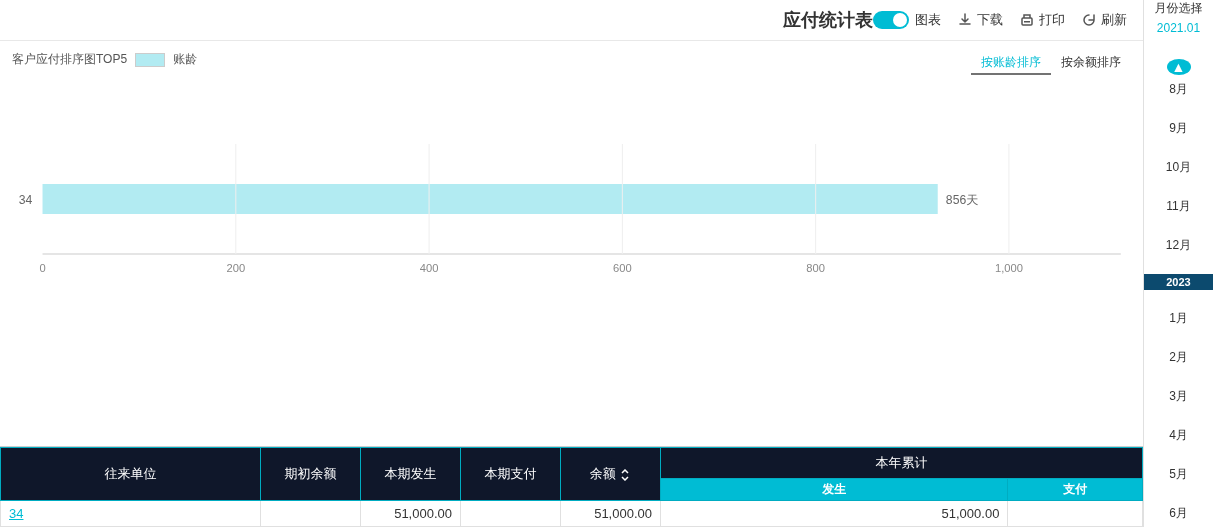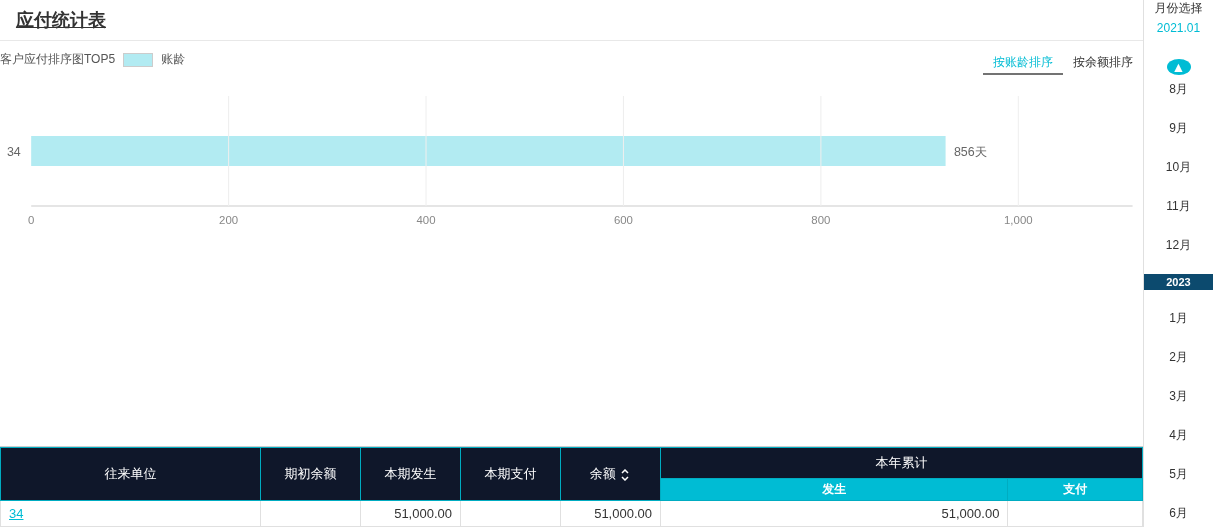--- a/index.html
+++ b/index.html
@@ -1,30 +1,30 @@
 <!DOCTYPE html>
 <html><head>
   <meta charset="utf-8">
   <style>
     * { margin: 0; padding: 0; box-sizing: border-box; }
     body { font-family: 'Microsoft YaHei', Arial, sans-serif; font-size: 13px; background: #fff; color: #333; width: 1213px; height: 527px; overflow: hidden; display: flex; }
 
     .main-content { flex: 1; display: flex; flex-direction: column; overflow: hidden; }
 
     
-    .header { display: flex; align-items: center; justify-content: flex-start; padding: 8px 16px; border-bottom: 1px solid #e8e8e8; background: #fff; text-decoration: underline; }
+    .header { display: flex; align-items: center; justify-content: flex-end; padding: 8px 16px; border-bottom: 1px solid #e8e8e8; background: #fff; }
     .header-title { font-size: 18px; font-weight: bold; color: #333; }
     .header-actions { display: flex; align-items: center; gap: 16px; }
     .toggle-group { display: flex; align-items: center; gap: 6px; }
     .toggle-switch { width: 36px; height: 18px; background: #00bcd4; border-radius: 9px; position: relative; cursor: pointer; }
     .toggle-switch::after { content: ''; position: absolute; width: 14px; height: 14px; background: #fff; border-radius: 50%; top: 2px; right: 2px; }
     .action-btn { display: flex; align-items: center; gap: 4px; cursor: pointer; color: #333; font-size: 13px; }
 
     
-    .chart-area { padding: 10px 0; flex: 1; display: flex; flex-direction: column; }
+    .chart-area { padding: 10px 12px; flex: 1; display: flex; flex-direction: column; gap: 48px; }
     .chart-legend { display: flex; align-items: center; gap: 8px; margin-bottom: 8px; font-size: 12px; color: #555; }
     .legend-box { width: 30px; height: 14px; background: #b2ebf2; border: 1px solid #ccc; }
     .sort-tabs { display: flex; gap: 0; margin-left: auto; }
     .sort-tab { padding: 2px 10px; border-bottom: 2px solid transparent; cursor: pointer; font-size: 12px; color: #333; }
     .sort-tab.active { border-bottom: 2px solid #737373; color: #00bcd4; }
     .chart-legend-row { display: flex; align-items: center; justify-content: space-between; }
 
     
     .chart-wrapper { flex: 1; position: relative; }
 
@@ -52,20 +52,46 @@
     .month-item.year-label { background: #0c4a6e; color: #fff; font-weight: bold; padding: 2px 4px; font-size: 11px; }
     .arrow-btn-down { width: 24px; height: 24px; background: #00bcd4; border-radius: 50%; display: flex; align-items: center; justify-content: center; cursor: pointer; color: #fff; font-size: 14px; margin-top: 4px; }
   </style>
 </head>
 <body>
 
 <div class="main-content">
 
   <div class="header">
     <span class="header-title">应付统计表</span>
+    <div class="header-actions">
+      <div class="toggle-group">
+        <div class="toggle-switch"></div>
+        <span>图表</span>
+      </div>
+      <div class="action-btn">
+        <svg width="16" height="16" viewBox="0 0 16 16">
+            <path d="M8 2v8M5 7l3 3 3-3M3 12h10" stroke="#555" stroke-width="1.5" fill="none" stroke-linecap="round"></path>
+          </svg>
+        <span>下载</span>
+      </div>
+      <div class="action-btn">
+        <svg width="16" height="16" viewBox="0 0 16 16">
+            <rect x="3" y="6" width="10" height="7" rx="1" stroke="#555" stroke-width="1.5" fill="none"></rect>
+            <path d="M5 6V3h6v3" stroke="#555" stroke-width="1.5" fill="none"></path>
+            <rect x="5" y="9" width="6" height="1.5" fill="#555"></rect>
+          </svg>
+        <span>打印</span>
+      </div>
+      <div class="action-btn">
+        <svg width="16" height="16" viewBox="0 0 16 16">
+            <path d="M13 8A5 5 0 1 1 8 3M13 3v5h-5" stroke="#555" stroke-width="1.5" fill="none" stroke-linecap="round" stroke-linejoin="round"></path>
+          </svg>
+        <span>刷新</span>
+      </div>
+    </div>
   </div>
 
   <div class="chart-area">
     <div class="chart-legend-row">
       <div class="chart-legend">
         <span>客户应付排序图TOP5</span>
         <div class="legend-box"></div>
         <span>账龄</span>
       </div>
       <div class="sort-tabs">

